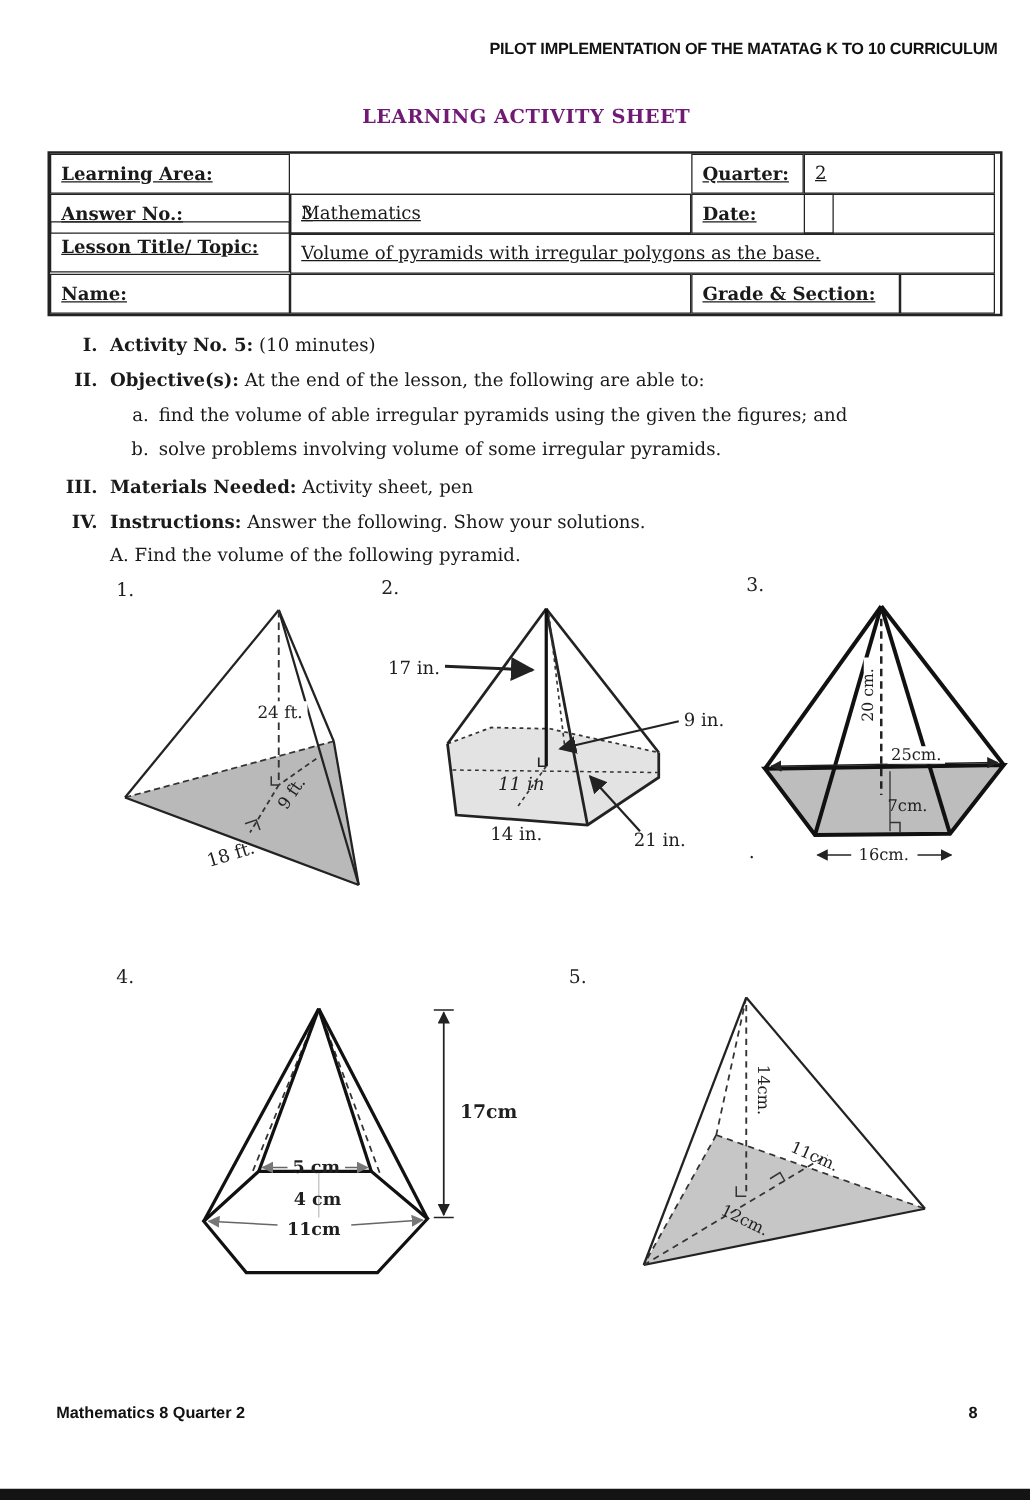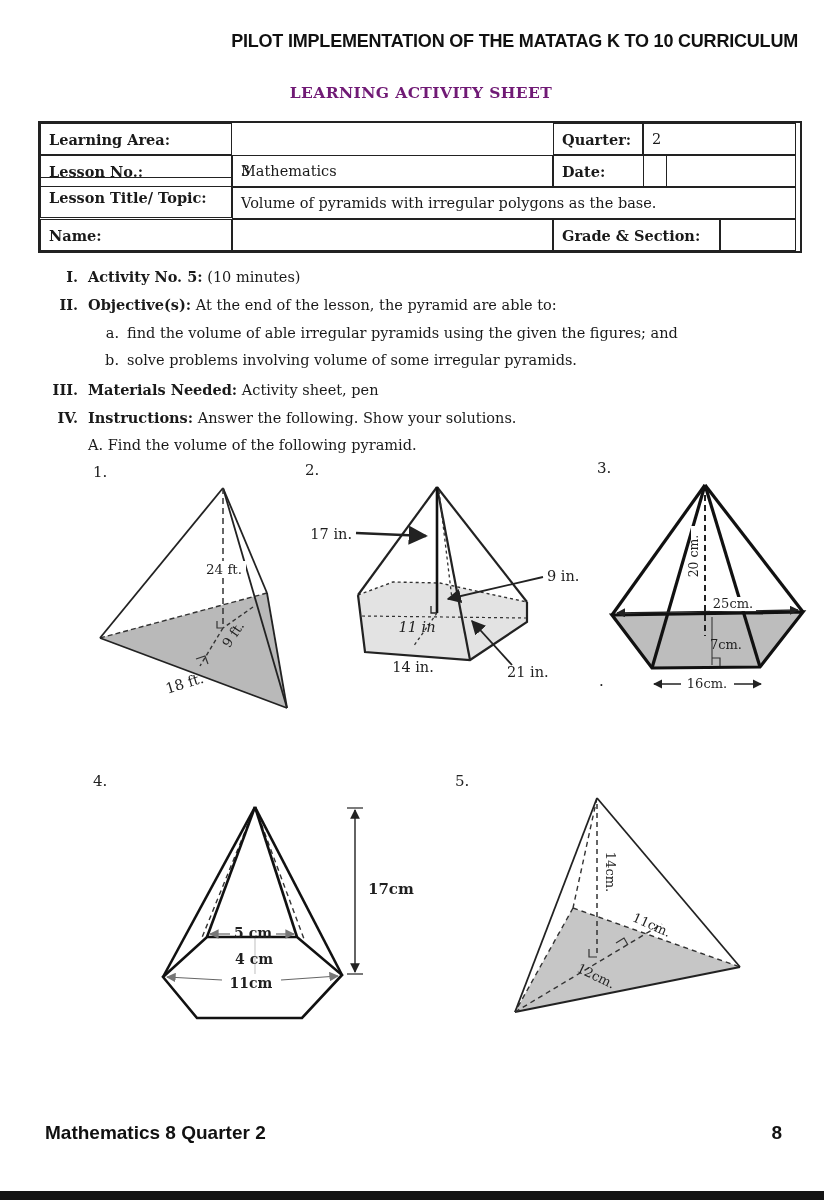--- a/index.html
+++ b/index.html
@@ -1,51 +1,51 @@
 <!DOCTYPE html>
 <html><head>
 <meta charset="utf-8">
 <style>
   html,body{margin:0;padding:0;background:#e8e8e8;}
   .page{position:relative;width:824px;height:1200px;background:#ffffff;overflow:hidden;
         font-family:"DejaVu Serif","Liberation Serif",serif;color:#1a1a1a;}
   .abs{position:absolute;}
-  .hdr{font-family:"Liberation Sans",sans-serif;font-weight:bold;font-size:18px;letter-spacing:-0.2px;color:#111;}
+  .hdr{font-family:"Liberation Sans",sans-serif;font-weight:bold;font-size:13px;letter-spacing:-0.2px;color:#111;}
   .title{font-weight:bold;font-size:15.5px;letter-spacing:0.4px;text-align:center;color:#701a75;}
   
   .tbl{position:absolute;left:38px;top:121px;width:760px;height:128px;border:2px solid #222;}
   .cell{position:absolute;box-sizing:border-box;border:1px solid #222;display:flex;align-items:center;
-        padding-left:8px;font-size:14.5px;white-space:nowrap;overflow:hidden;}
+        padding-left:8px;font-size:14.5px;white-space:nowrap;overflow:hidden;text-decoration:underline;}
   .cell.b{font-weight:bold;}
   
   .sec-line{position:absolute;font-size:14.5px;white-space:nowrap;}
   .sec-line .num{position:absolute;font-weight:bold;text-align:right;width:40px;left:-50px;}
   .bold{font-weight:bold;}
   .fig-num{position:absolute;font-size:15px;color:#222;}
-  .footer{font-family:"Liberation Sans",sans-serif;font-weight:bold;font-size:19px;color:#111;}
+  .footer{font-family:"Liberation Sans",sans-serif;font-weight:bold;font-size:13px;color:#111;}
   .botbar{position:absolute;left:0;bottom:0;width:824px;height:9px;background:#141414;}
   svg{position:absolute;overflow:visible;}
   svg text{font-family:"DejaVu Serif","Liberation Serif",serif;fill:#1f1f1f;}
 </style>
 </head>
 <body>
 
 <div class="page">
 
   <div class="abs hdr" style="top:31px;right:26px;">PILOT IMPLEMENTATION OF THE MATATAG K TO 10 CURRICULUM</div>
 
   <div class="abs title" style="top:83px;left:40px;width:762px;">LEARNING ACTIVITY SHEET</div>
 
   <div class="tbl">
     <div class="cell b" style="left:0;top:0;width:192px;height:32px;">Learning Area:</div>
     <div class="cell" style="left:192px;top:0;width:321px;height:32px;margin-top:32px;">Mathematics</div>
     <div class="cell b" style="left:513px;top:0;width:90px;height:32px;">Quarter:</div>
     <div class="cell" style="left:603px;top:0;width:153px;height:32px;">2</div>
 
-    <div class="cell b" style="left:0;top:32px;width:192px;height:32px;">Lesson No.:</div>
+    <div class="cell b" style="left:0;top:32px;width:192px;height:32px;">Answer No.:</div>
     <div class="cell" style="left:192px;top:32px;width:321px;height:32px;">3</div>
     <div class="cell b" style="left:513px;top:32px;width:114px;height:32px;">Date:</div>
     <div class="cell" style="left:603px;top:32px;width:153px;height:32px;"></div>
 
     <div class="cell b" style="left:0;top:54px;width:192px;height:41px;">Lesson Title/ Topic:</div>
     <div class="cell" style="left:192px;top:64px;width:564px;height:32px;">Volume of pyramids with irregular polygons as the base.</div>
 
     <div class="cell b" style="left:0;top:96px;width:192px;height:32px;">Name:</div>
     <div class="cell" style="left:192px;top:96px;width:321px;height:32px;"></div>
     <div class="cell b" style="left:513px;top:96px;width:167px;height:32px;">Grade &amp; Section:</div>
@@ -53,21 +53,21 @@
   </div>
 
   <div class="sec-line" style="left:88px;top:268px;">
     <span class="num">I.</span>
     <span class="bold">Activity No. 5:</span>
     <span> </span><span>(10 minutes)</span>
   </div>
   <div class="sec-line" style="left:88px;top:296px;">
     <span class="num">II.</span>
     <span class="bold">Objective(s):</span>
-    <span> </span><span>At the end of the lesson, the pyramid are able to:</span>
+    <span> </span><span>At the end of the lesson, the following are able to:</span>
   </div>
   <div class="sec-line" style="left:127px;top:325px;">
     <span class="num" style="width:16px;left:-24px;font-weight:normal;">a.</span>
     <span>find the volume of able irregular pyramids using the given the figures; and</span>
   </div>
   <div class="sec-line" style="left:127px;top:352px;">
     <span class="num" style="width:16px;left:-24px;font-weight:normal;">b.</span>
     <span>solve problems involving volume of some irregular pyramids.</span>
   </div>
   <div class="sec-line" style="left:88px;top:409px;">

